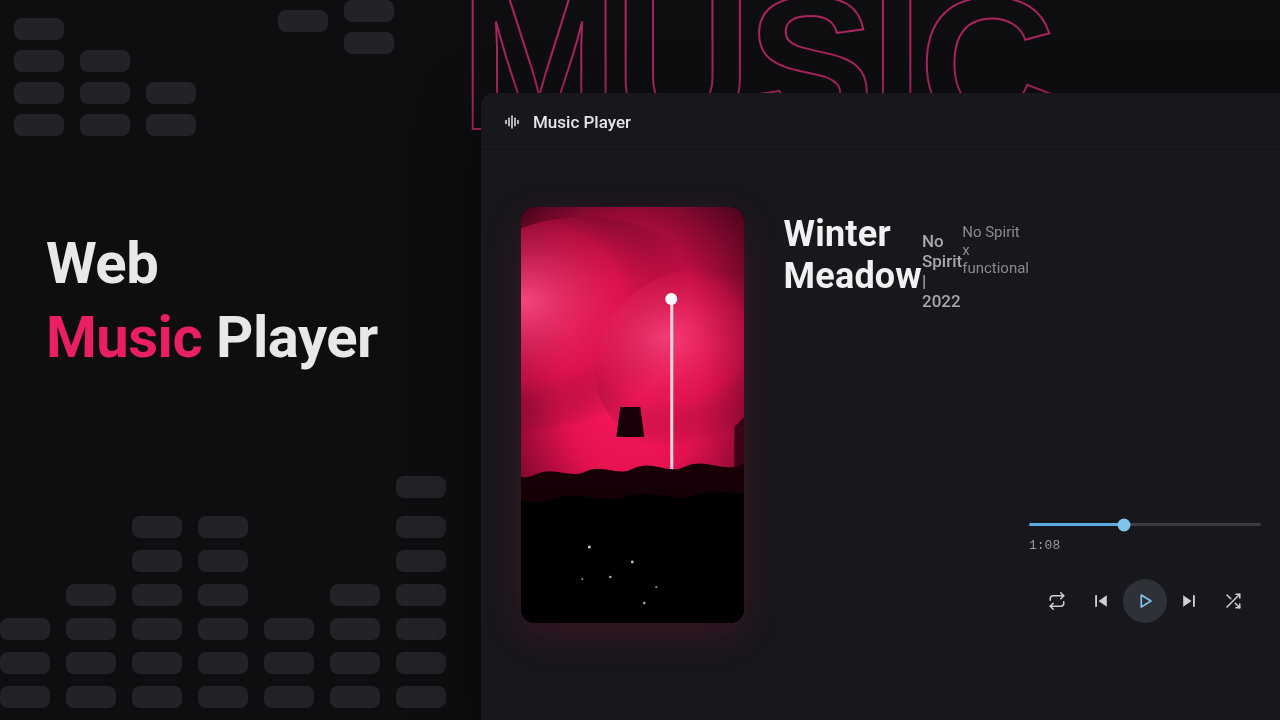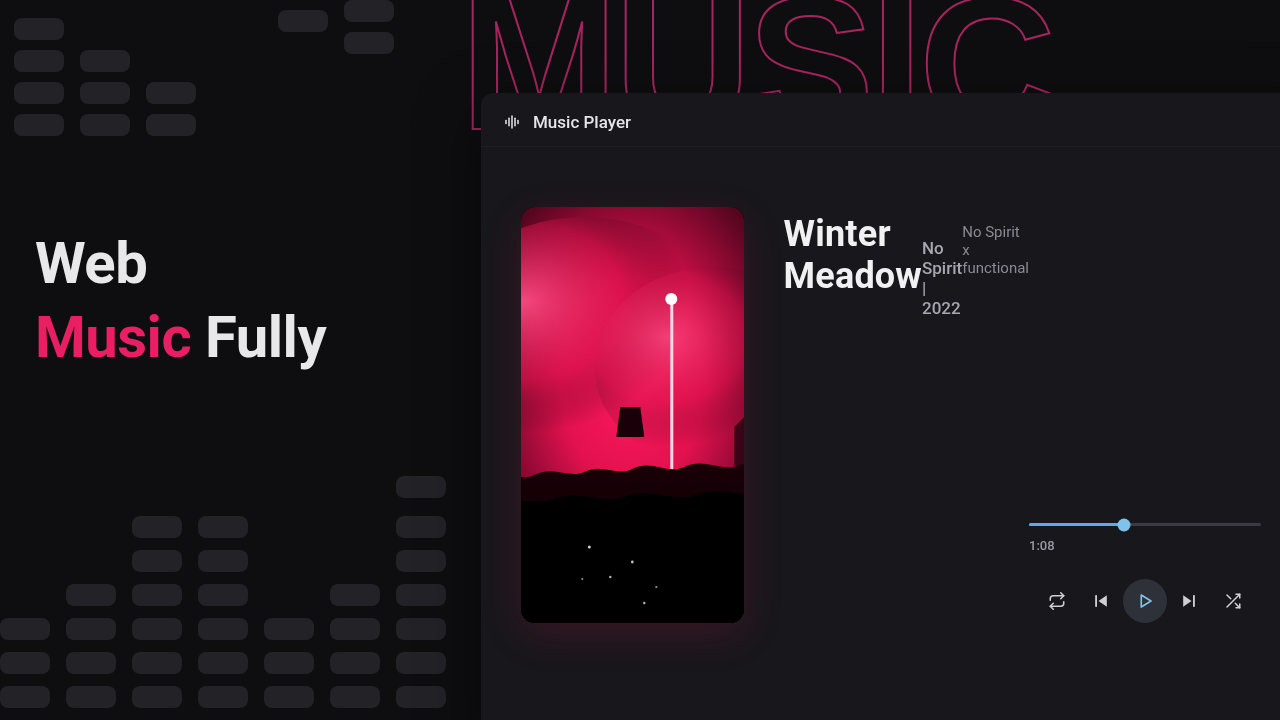--- a/index.html
+++ b/index.html
@@ -37,21 +37,21 @@
     text-stroke: 2px #a8245f;
     white-space: nowrap;
     pointer-events: none;
     user-select: none;
     font-family: Arial, Helvetica, sans-serif;
   }
 
   
   .hero {
     position: absolute;
-    left: 35px;
+    left: 46px;
     top: 226px;
     width: 420px;
   }
   .hero-title {
     font-size: 58px;
     font-weight: 700;
     line-height: 1.28;
     letter-spacing: -0.5px;
   }
   .hero-title .accent {
@@ -114,34 +114,35 @@
     flex-direction: row;
     padding-top: 6px;
   }
   .track-title {
     font-size: 36px;
     font-weight: 700;
     color: #f1f1f3;
     letter-spacing: 0.2px;
   }
   .track-meta {
-    margin-top: 25px;
+    margin-top: 18px;
     font-size: 17px;
     color: #a7a7ad;
     font-weight: 500;
   }
   .track-artist {
     margin-top: 10px;
     font-size: 15px;
     color: #8a8a90;
   }
 
   .progress-block {
     margin-top: auto;
     padding-bottom: 0;
+    font-family: Liberation Mono, monospace;
   }
   .progress-track {
     position: relative;
     height: 3px;
     width: 100%;
     background: #3a3a40;
     border-radius: 2px;
     cursor: pointer;
   }
   .progress-fill {
@@ -242,21 +243,21 @@
   <div class="bar" style="left:330px; top:686px; width:50px; height:22px;"></div>
   <div class="bar" style="left:396px; top:686px; width:50px; height:22px;"></div>
 </div>
 
 <div class="bg-music-word">MUSIC</div>
 
 <div class="hero">
   <div class="hero-title">
     <span>Web</span><br>
     <span class="accent">Music</span>
-    <span>Fully</span>
+    <span>Player</span>
   </div>
 </div>
 
 <div class="player">
   <div class="player-header">
     <span class="wave-icon">
       <svg width="18" height="18" viewBox="0 0 24 24" fill="none" stroke="#e6e6ea" stroke-width="2" stroke-linecap="round">
         <line x1="4" y1="10" x2="4" y2="14"></line>
         <line x1="8" y1="7" x2="8" y2="17"></line>
         <line x1="12" y1="4" x2="12" y2="20"></line>

